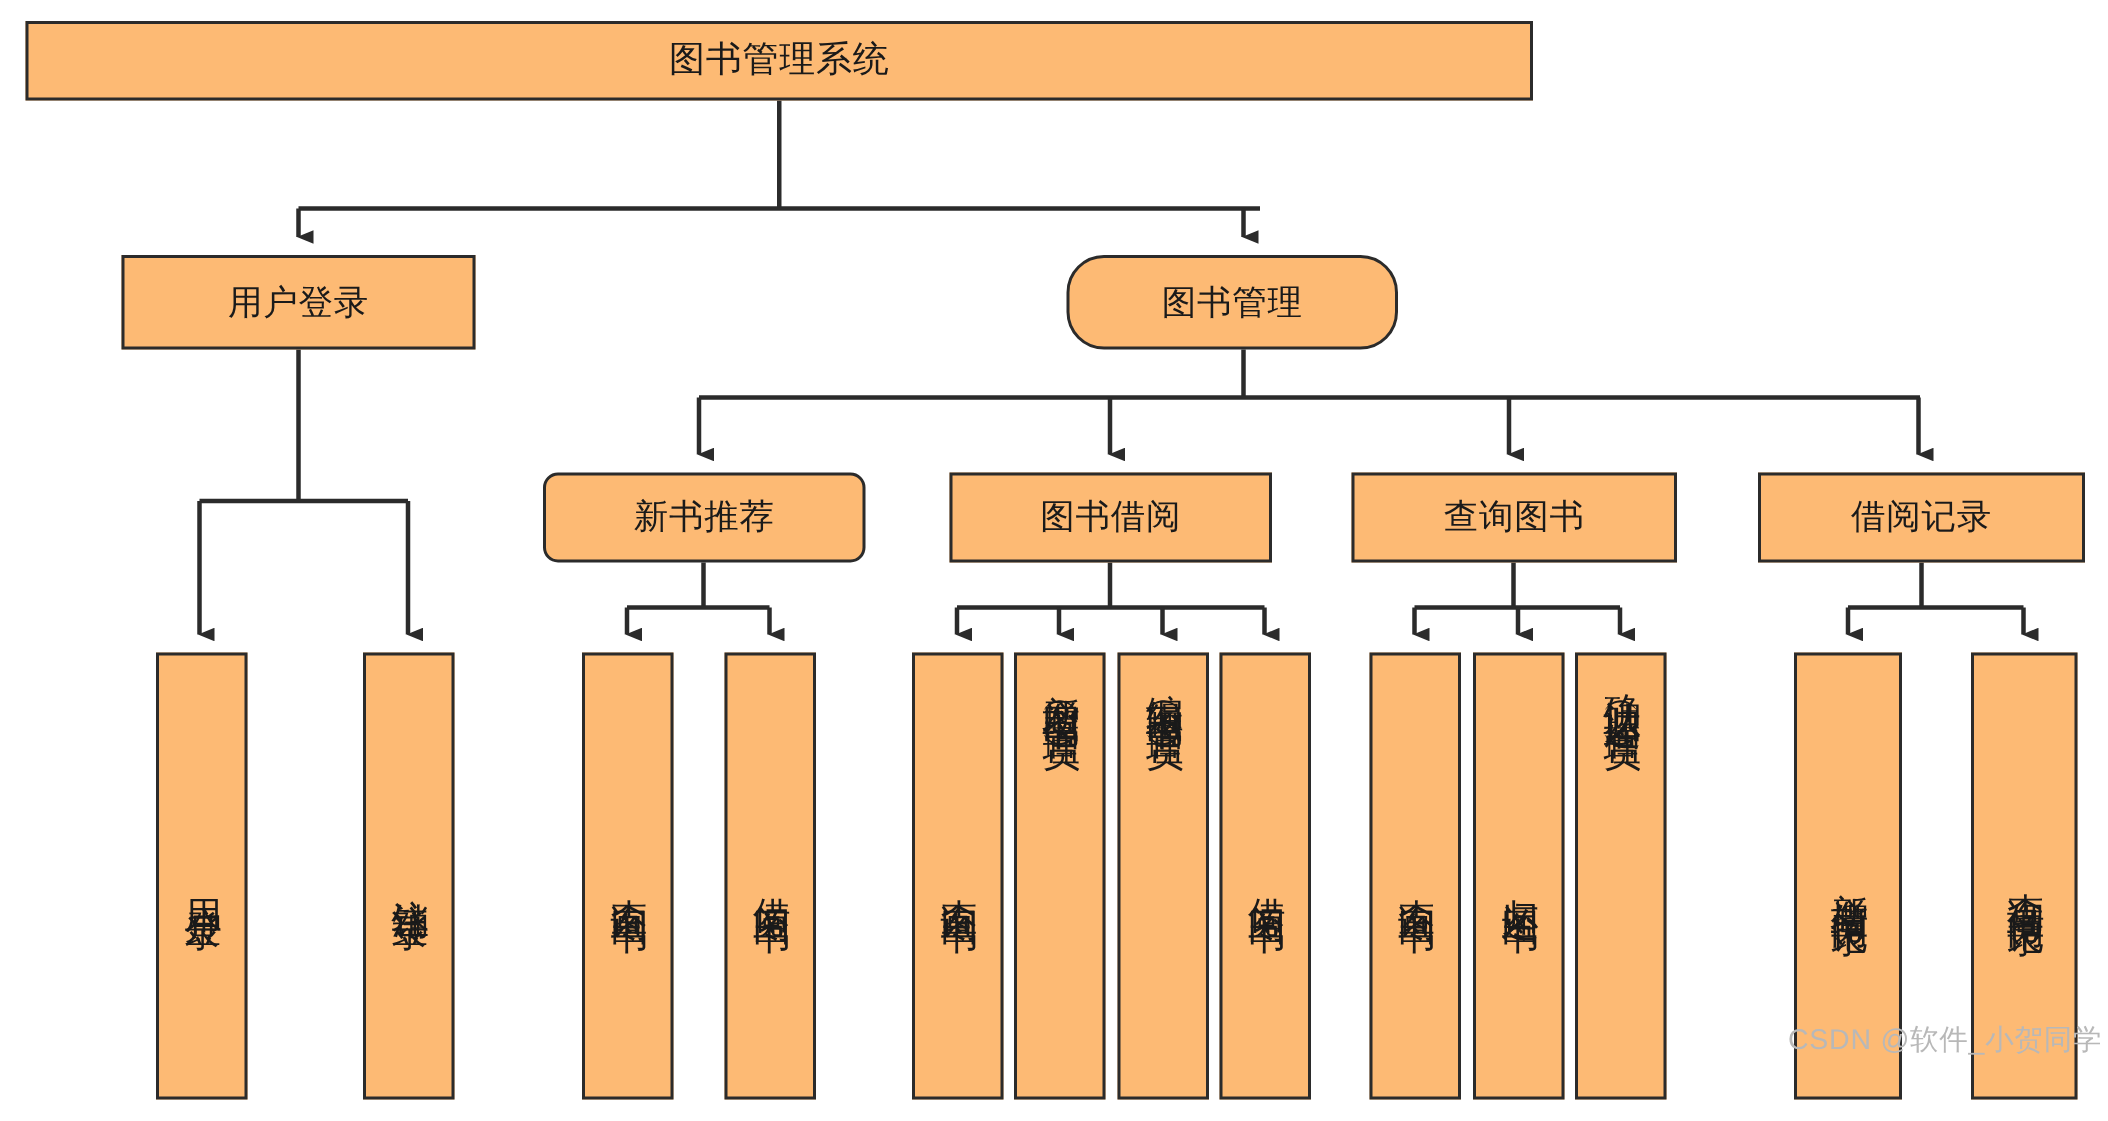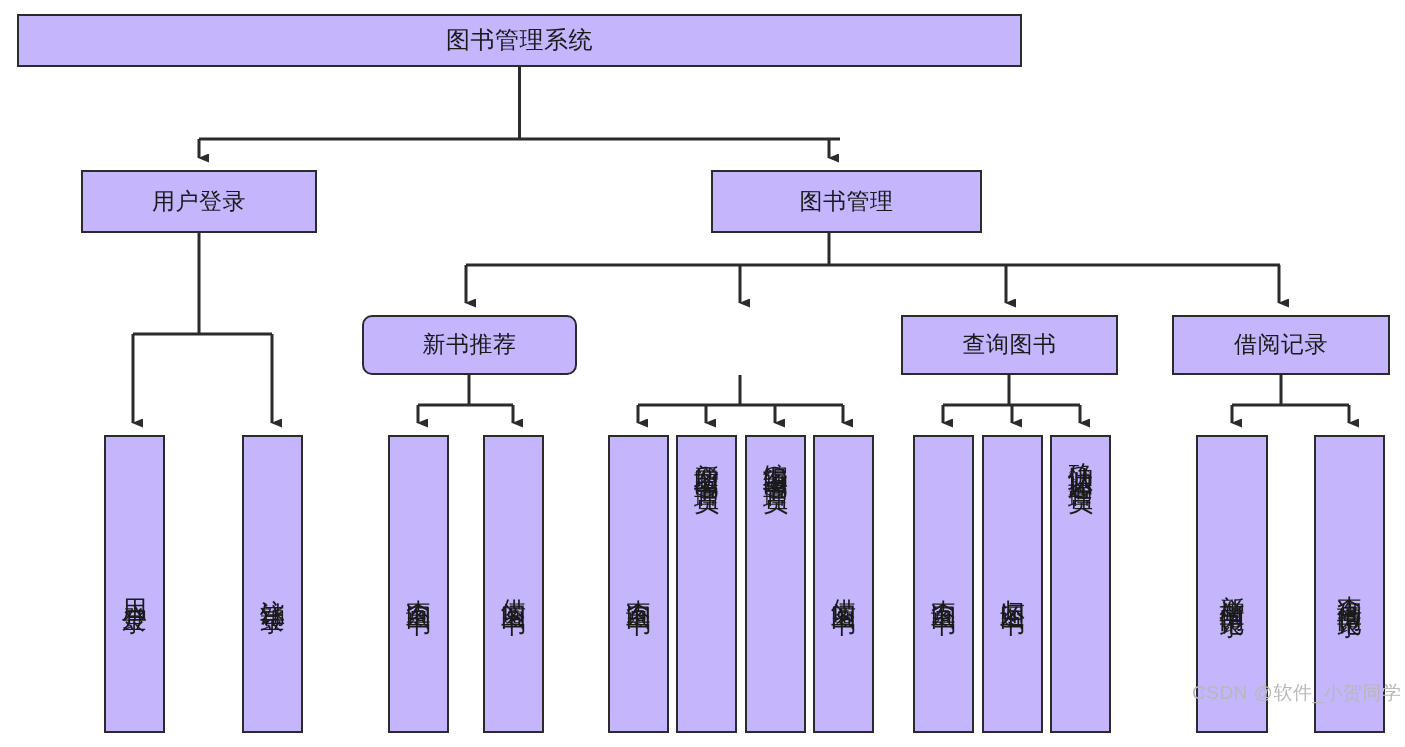--- a/index.html
+++ b/index.html
@@ -21,21 +21,21 @@
     position: absolute;
     left: 0;
     top: 0;
     width: 1405px;
     height: 747px;
   }
   .node {
     position: absolute;
     box-sizing: border-box;
     border: 2px solid #2b2b2b;
-    background: #c4b5fd;
+    background: #fdba74;
     display: flex;
     align-items: center;
     justify-content: center;
     color: #1a1a1a;
   }
   .node-label {
     display: block;
     text-align: center;
     line-height: 1.02;
     letter-spacing: 0.5px;
@@ -127,27 +127,30 @@
     </g>
   </svg>
 
   <div class="node horiz root" style="left:17px; top:14px; width:1005px; height:53px;">
     <span class="node-label">图书管理系统</span>
   </div>
 
   <div class="node horiz" style="left:81px; top:170px; width:236px; height:63px;">
     <span class="node-label">用户登录</span>
   </div>
-  <div class="node horiz" style="left:711px; top:170px; width:271px; height:63px;">
+  <div class="node horiz" style="left:711px; top:170px; width:221px; height:63px;border-radius:25px;">
     <span class="node-label">图书管理</span>
   </div>
 
   <div class="node horiz" style="left:362px; top:315px; width:215px; height:60px;border-radius:10px;">
     <span class="node-label">新书推荐</span>
   </div>
+  <div class="node horiz" style="left:633px; top:315px; width:215px; height:60px;">
+    <span class="node-label">图书借阅</span>
+  </div>
   <div class="node horiz" style="left:901px; top:315px; width:217px; height:60px;">
     <span class="node-label">查询图书</span>
   </div>
   <div class="node horiz" style="left:1172px; top:315px; width:218px; height:60px;">
     <span class="node-label">借阅记录</span>
   </div>
 
   <div class="node vert mid" style="left:104px; top:435px; width:61px; height:298px;">
     <span class="node-label">用户登录</span>
   </div>

